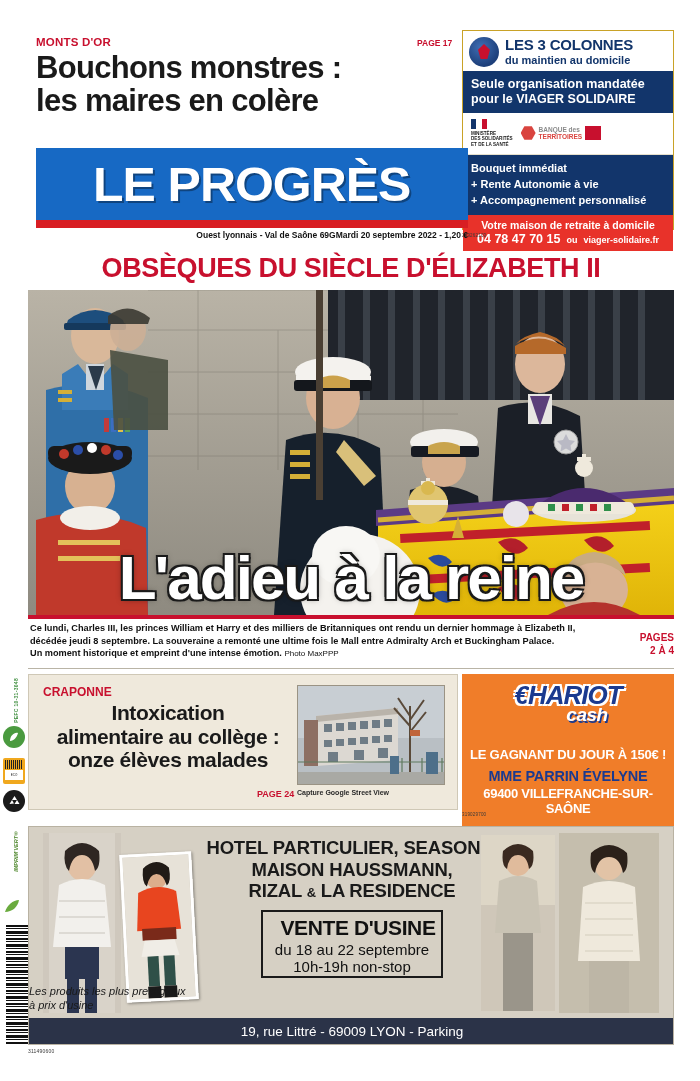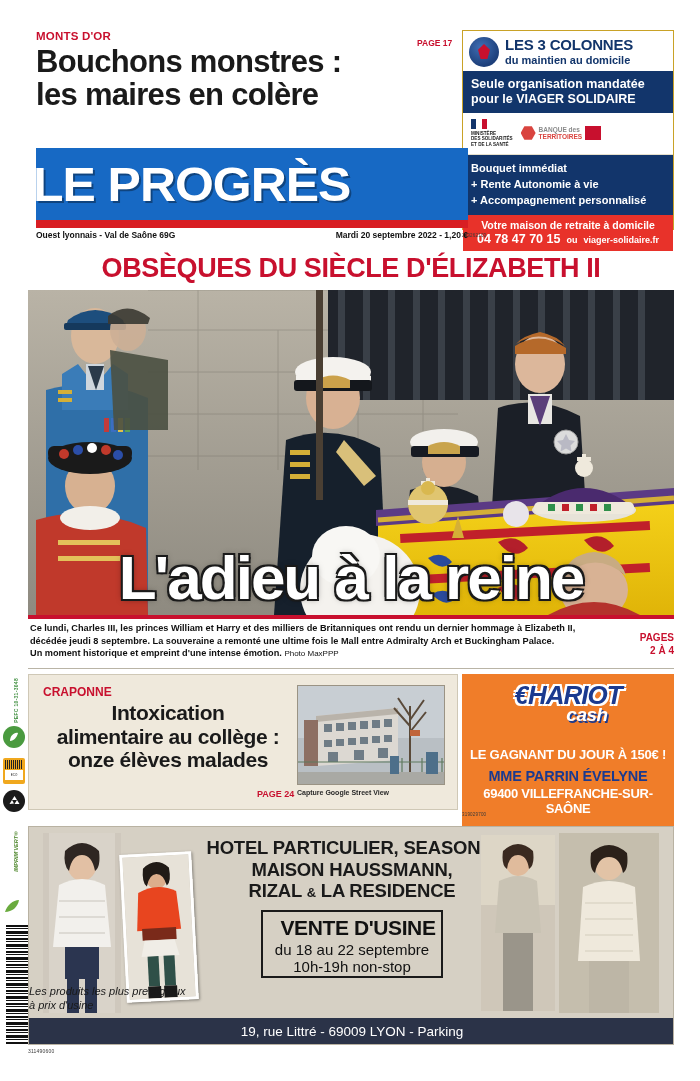--- a/index.html
+++ b/index.html
@@ -50,21 +50,21 @@
     font-family:"Liberation Sans", sans-serif;
   }
 
   
   .page{
     position:absolute; left:28px; top:0; width:646px; height:1081px;
   }
 
   
   .teaser{
-    position:absolute; left:8px; top:30px; width:420px;
+    position:absolute; left:8px; top:36px; width:420px;
   }
   .kicker{
     color:#c8102e; font-weight:bold; font-size:11.5px;
     letter-spacing:.2px;
   }
   .teaser-title{
     font-size:31px; font-weight:bold; color:#1a1a1a;
     line-height:1.07; letter-spacing:-.7px; margin-top:3px;
   }
   .page-ref-top{
@@ -116,35 +116,35 @@
   .a3-red .l1{font-weight:bold;font-size:10.5px;}
   .a3-red .l2{font-weight:bold;font-size:12.5px;margin-top:1px;}
   .a3-red .l2 .sm{font-size:9px;font-weight:bold;}
   .ad-ref{
     position:absolute; font-size:4.5px; color:#3a3a3a; letter-spacing:.2px;
   }
 
   
   .masthead{
     position:absolute; left:8px; top:148px; width:432px; height:72px;
-    background:#1769c4; display:flex;align-items:center;justify-content:flex-start;
+    background:#1769c4; display:flex;align-items:center;justify-content:center;
   }
   .masthead-title{
     color:#fff; font-weight:bold; font-size:49px; letter-spacing:-1px;
     font-family:"Liberation Sans", sans-serif;
     text-shadow:2px 2px 0 rgba(0,0,0,.35);
     transform:scaleX(1.02);
   }
   .masthead-red{
     position:absolute; left:8px; top:220px; width:432px; height:8px;
     background:#d81e23;
   }
   .edition-bar{
     position:absolute; left:8px; top:230px; width:432px;
-    display:flex; justify-content:space-between;
+    display:flex; justify-content:flex-end;
     font-size:8.5px; font-weight:bold; color:#111;
   }
 
   
   .main-banner{
     position:absolute; left:0; top:253px; width:646px;
     text-align:center; color:#c8102e;
     font-weight:bold; font-size:27px; letter-spacing:-.4px;
   }
 

